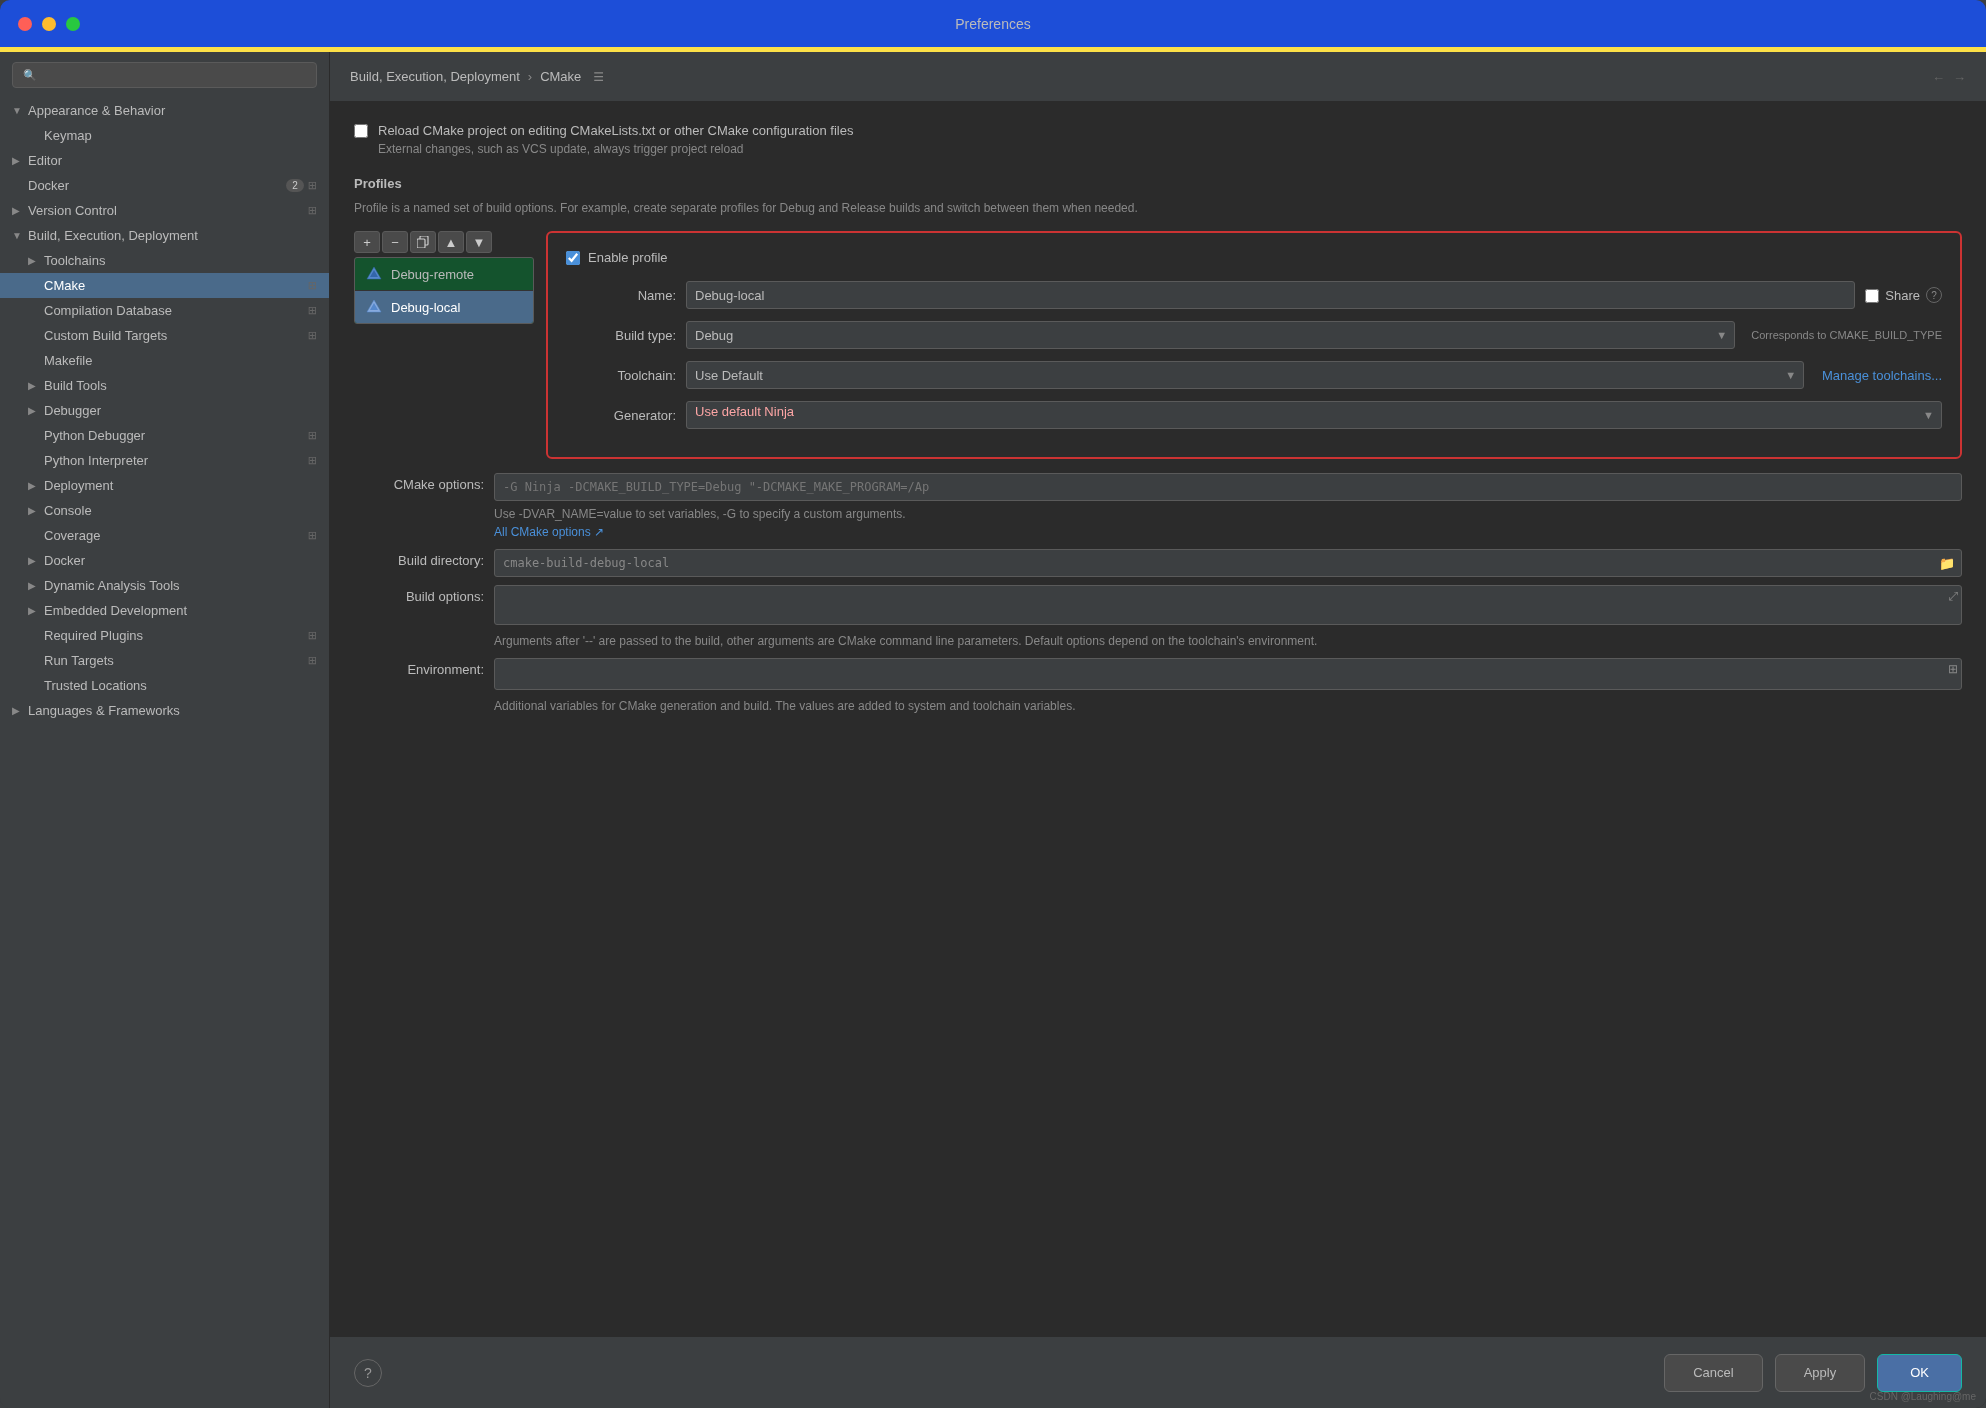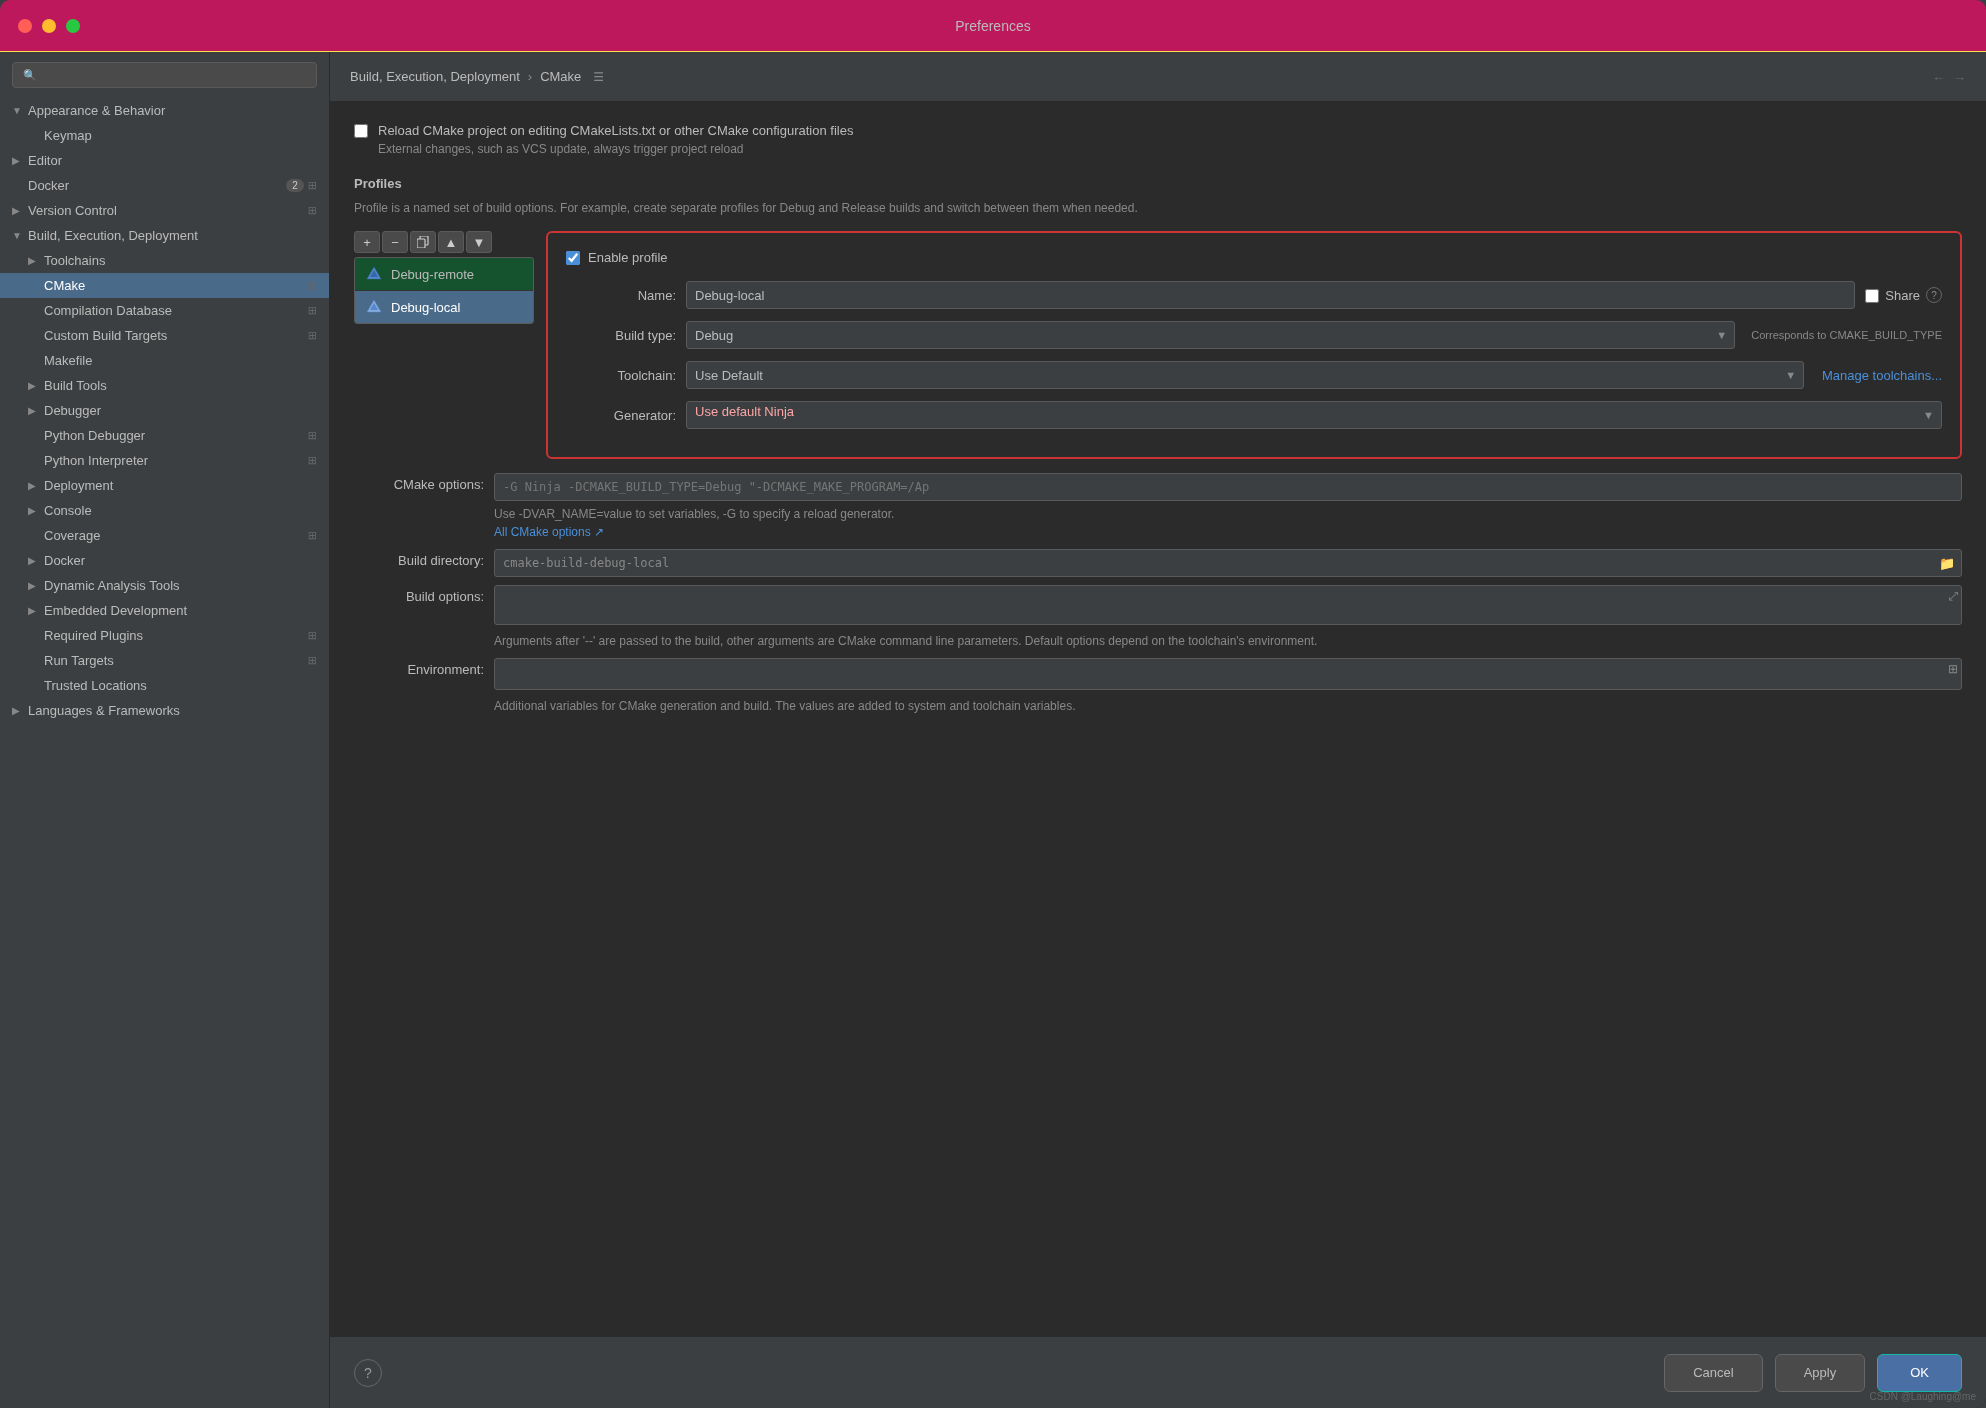--- a/index.html
+++ b/index.html
@@ -18,26 +18,26 @@
       height: 1408px;
       background: #3c3f41;
       border-radius: 10px;
       display: flex;
       flex-direction: column;
       overflow: hidden;
     }
 
     .title-bar {
       height: 52px;
-      background: #be185d;
+      background: #1d4ed8;
       display: flex;
       align-items: center;
       justify-content: center;
       position: relative;
-      border-bottom: 1px solid #fde047;
+      border-bottom: 5px solid #fde047;
       flex-shrink: 0;
     }
 
     .title-bar-buttons {
       position: absolute;
       left: 18px;
       display: flex;
       gap: 10px;
     }
 
@@ -891,21 +891,21 @@
             </div>
           </div>
 
           <div class="cmake-options-section">
 
             <div class="cmake-options-row">
               <span class="cmake-options-label">CMake options:</span>
               <div class="cmake-options-input-area">
                 <input type="text" class="cmake-options-input" placeholder="-G Ninja -DCMAKE_BUILD_TYPE=Debug &quot;-DCMAKE_MAKE_PROGRAM=/Ap" style="">
                 <div class="cmake-options-hint">
-                  <span>Use -DVAR_NAME=value to set variables, -G to specify a reload generator.</span>
+                  <span>Use -DVAR_NAME=value to set variables, -G to specify a custom arguments.</span>
                   <br>
                   <a class="cmake-options-link">All CMake options ↗</a>
                 </div>
               </div>
             </div>
 
             <div class="cmake-options-row">
               <span class="cmake-options-label">Build directory:</span>
               <div class="cmake-options-input-area">
                 <div class="build-dir-input-wrapper">

